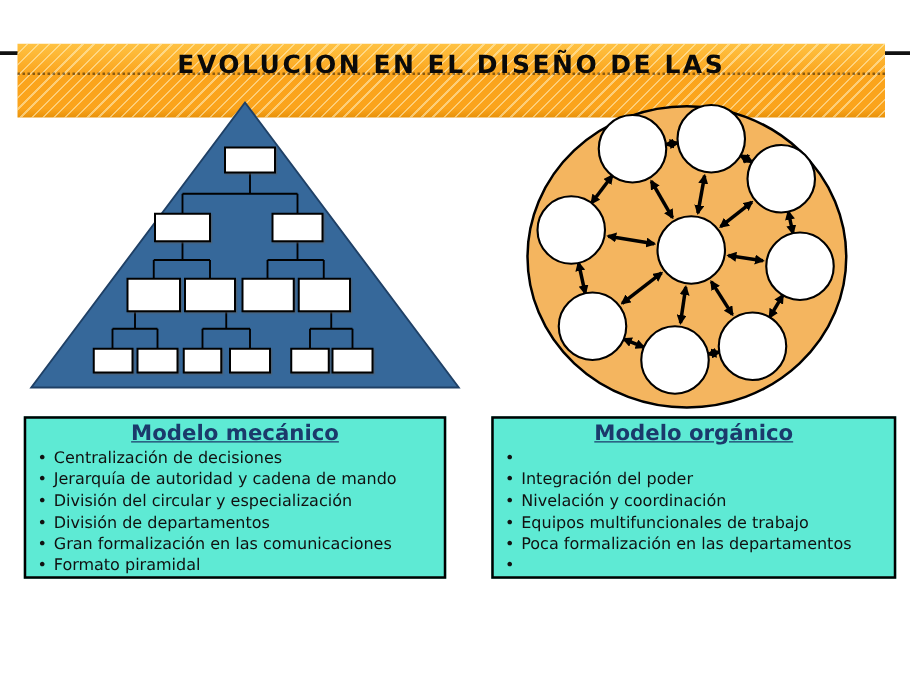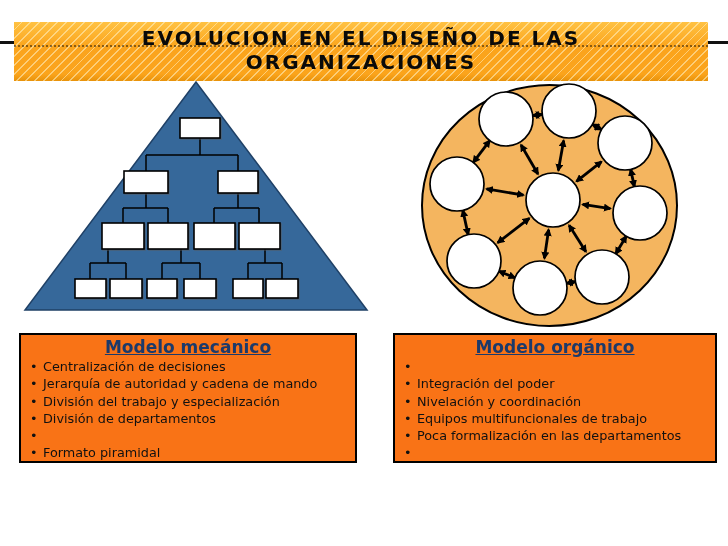--- a/index.html
+++ b/index.html
@@ -6,35 +6,35 @@
   .slide{
     position:relative;width:728px;height:546px;background:#ffffff;overflow:hidden;
     font-family:"DejaVu Sans","Liberation Sans",sans-serif;
     --b-light:#FFC243; --b-main:#FBA41C; --b-dark:#E8920A; --stripe:rgba(255,241,196,0.55);
     --heading:#1B3A6B;
   }
   .hline{position:absolute;top:41px;height:3px;background:#111;}
   .hline-left{left:0;width:17px;}
   .hline-right{left:705px;width:23px;}
   .banner{
-    position:absolute;left:14px;top:22px;width:694px;height:59px;
+    position:absolute;left:14px;top:35px;width:694px;height:59px;
     background:
       repeating-linear-gradient(135deg, rgba(255,244,200,0) 0 5px, var(--stripe) 5px 6.3px),
       linear-gradient(180deg, var(--b-light) 0%, var(--b-main) 42%, var(--b-main) 88%, var(--b-dark) 100%);
   }
   .banner-dotted{position:absolute;left:0;top:23px;width:100%;height:0;border-top:2px dotted rgba(0,0,0,0.45);}
   .banner-title{
     position:absolute;left:0;top:5px;width:100%;text-align:center;
     font-weight:800;font-size:20px;line-height:23.5px;letter-spacing:2px;color:#0a0a0a;
   }
   .diagram-svg{position:absolute;}
   #pyramid-svg{left:0;top:78px;}
   #organic-svg{left:400px;top:80px;}
   .textbox{
-    position:absolute;top:333px;height:130px;background:#f97316;border:2px solid #000;box-sizing:border-box;
+    position:absolute;top:333px;height:130px;background:#5eead4;border:2px solid #000;box-sizing:border-box;
   }
   .textbox-left{left:19px;width:338px;}
   .textbox-right{left:393px;width:324px;}
   .box-title{
     margin:2px 0 0 0;text-align:center;color:var(--heading);
     font-size:17px;line-height:20px;font-weight:bold;text-decoration:underline;
   }
   .bullets{padding:1px 2px 0 9px;}
   .b-row{display:flex;align-items:flex-start;font-size:12.8px;line-height:17.3px;color:#111;white-space:nowrap;overflow:hidden;}
   .b-dot{flex:none;width:13px;}
@@ -44,21 +44,20 @@
 
 <div class="slide" style="--b-light: #FFC243; --b-main: #FBA41C; --b-dark: #E8920A; --stripe: rgba(255,241,196,0.55); --heading: #1B3A6B;">
 
   <div class="hline hline-left"></div>
   <div class="hline hline-right"></div>
 
   <header class="banner">
     <div class="banner-dotted"></div>
     <div class="banner-title">
       <span>EVOLUCION EN EL DISEÑO DE LAS</span><br>
-      <span>ORGANIZACIONES</span>
     </div>
   </header>
 
   <svg id="pyramid-svg" class="diagram-svg" width="400" height="245" viewBox="0 0 400 245">
       <polygon points="196,4 25,232 367,232" fill="#36689A" stroke="#1F4066" stroke-width="1.5"></polygon>
       <g stroke="#000000" stroke-width="1.5">
         <path d="M200,60 V77 M146,77 H238 M146,77 V93 M238,77 V93" fill="none"></path>
         <path d="M146,115 V130 M123,130 H168 M123,130 V145 M168,130 V145" fill="none"></path>
         <path d="M238,115 V130 M214,130 H259 M214,130 V145 M259,130 V145" fill="none"></path>
         <path d="M108,171 V185 M90,185 H126 M90,185 V201 M126,185 V201" fill="none"></path>
@@ -126,28 +125,29 @@
         <div class="b-row">
           <span class="b-dot">•</span>
           <span>Centralización de decisiones</span>
         </div>
         <div class="b-row">
           <span class="b-dot">•</span>
           <span>Jerarquía de autoridad y cadena de mando</span>
         </div>
         <div class="b-row">
           <span class="b-dot">•</span>
-          <span>División del trabajo y especialización</span>
+          <span>División del circular y especialización</span>
         </div>
         <div class="b-row">
           <span class="b-dot">•</span>
           <span>División de departamentos</span>
         </div>
         <div class="b-row">
           <span class="b-dot">•</span>
+          <span>Gran formalización en las comunicaciones</span>
         </div>
         <div class="b-row">
           <span class="b-dot">•</span>
           <span>Formato piramidal</span>
         </div>
       </div>
   </section>
 
   <section class="textbox textbox-right">
     <h2 class="box-title">Modelo orgánico</h2>

